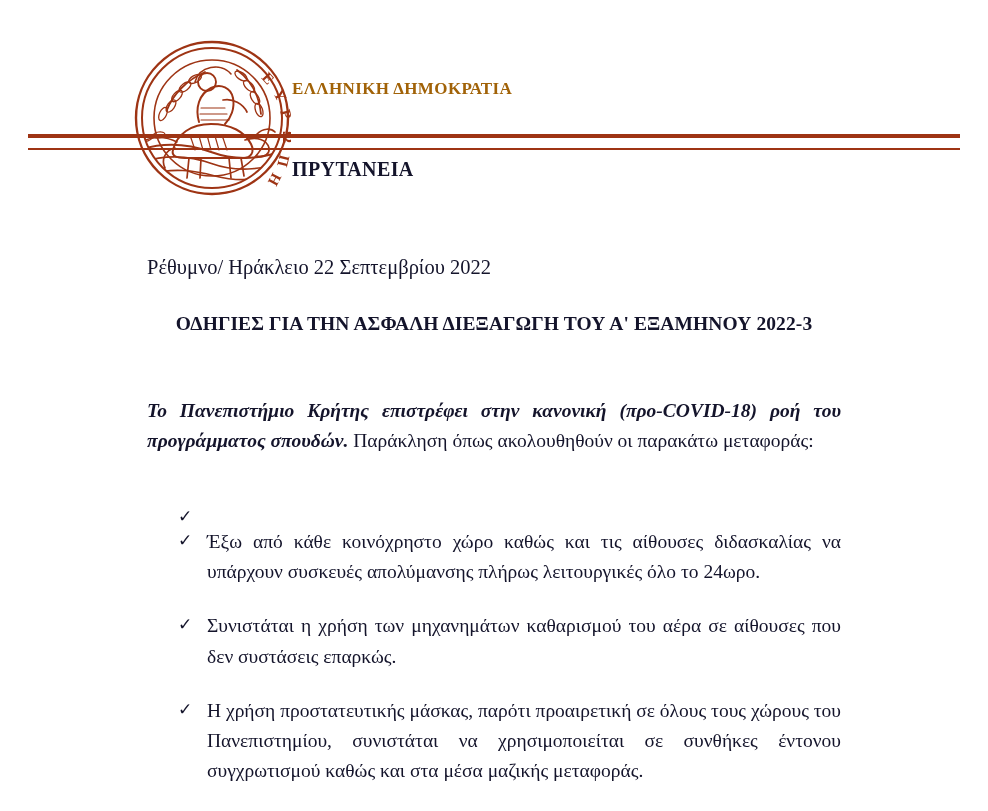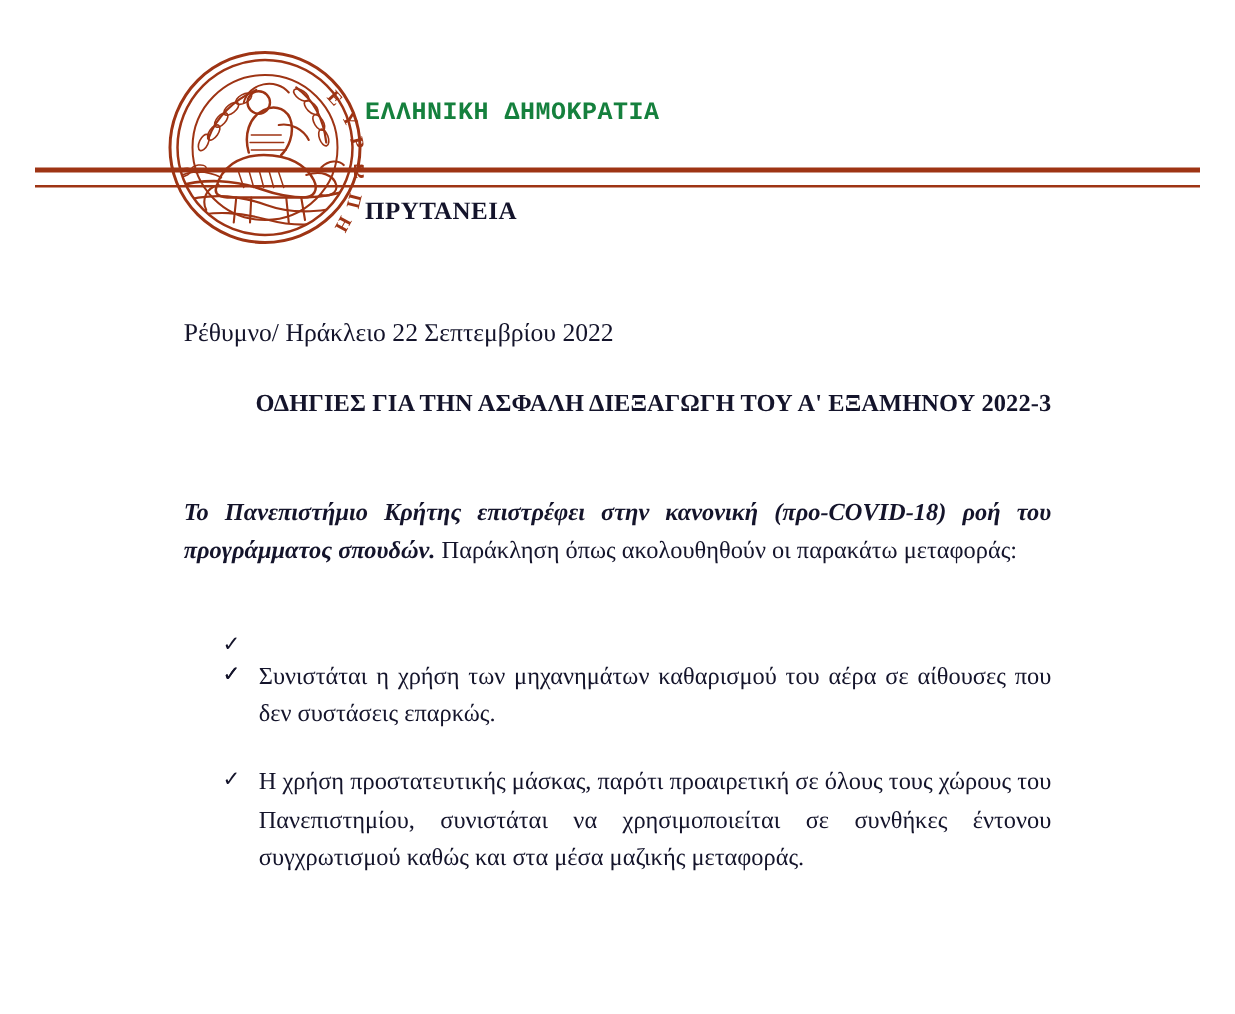--- a/index.html
+++ b/index.html
@@ -42,25 +42,25 @@
   }
   .emblem svg { display: block; width: 158px; height: 160px; }
 
   .org-names {
     position: absolute;
     left: 292px;
     top: 78px;
     line-height: 1.30;
   }
   .org-line {
-    font-family: Liberation Mono, monospace;
-    font-weight: bold;
-    font-size: 20px;
+    font-family: Liberation Serif, serif;
+    font-weight: bold;
+    font-size: 17px;
     letter-spacing: 0.4px;
-    color: #15803d;
+    color: #a16207;
     white-space: nowrap;
   }
 
   .rule {
     position: absolute;
     background: #9e3414;
   }
   .rule-top {
     left: 28px;
     top: 134px;
@@ -95,21 +95,21 @@
     font-size: 20.5px;
     color: #14142b;
     margin-top: 28px;
   }
 
   .doc-title {
     position: absolute;
     left: 147px;
     top: 313px;
     width: 694px;
-    text-align: right;
+    text-align: center;
     font-weight: bold;
     font-size: 19.5px;
     letter-spacing: 0.1px;
     color: #14142b;
     white-space: nowrap;
   }
 
   .intro {
     position: absolute;
     left: 147px;
@@ -265,20 +265,21 @@
   </div>
 
   <div class="bullets">
 
     <div class="bullet">
       <span class="check">✓</span>
     </div>
 
     <div class="bullet">
       <span class="check">✓</span>
+      <span>Έξω από κάθε κοινόχρηστο χώρο καθώς και τις αίθουσες διδασκαλίας να υπάρχουν συσκευές απολύμανσης πλήρως λειτουργικές όλο το 24ωρο.</span>
     </div>
 
     <div class="bullet">
       <span class="check">✓</span>
       <span>Συνιστάται η χρήση των μηχανημάτων καθαρισμού του αέρα σε αίθουσες που δεν συστάσεις επαρκώς.</span>
     </div>
 
     <div class="bullet">
       <span class="check">✓</span>
       <span>Η χρήση προστατευτικής μάσκας, παρότι προαιρετική σε όλους τους χώρους του Πανεπιστημίου, συνιστάται να χρησιμοποιείται σε συνθήκες έντονου συγχρωτισμού καθώς και στα μέσα μαζικής μεταφοράς.</span>

